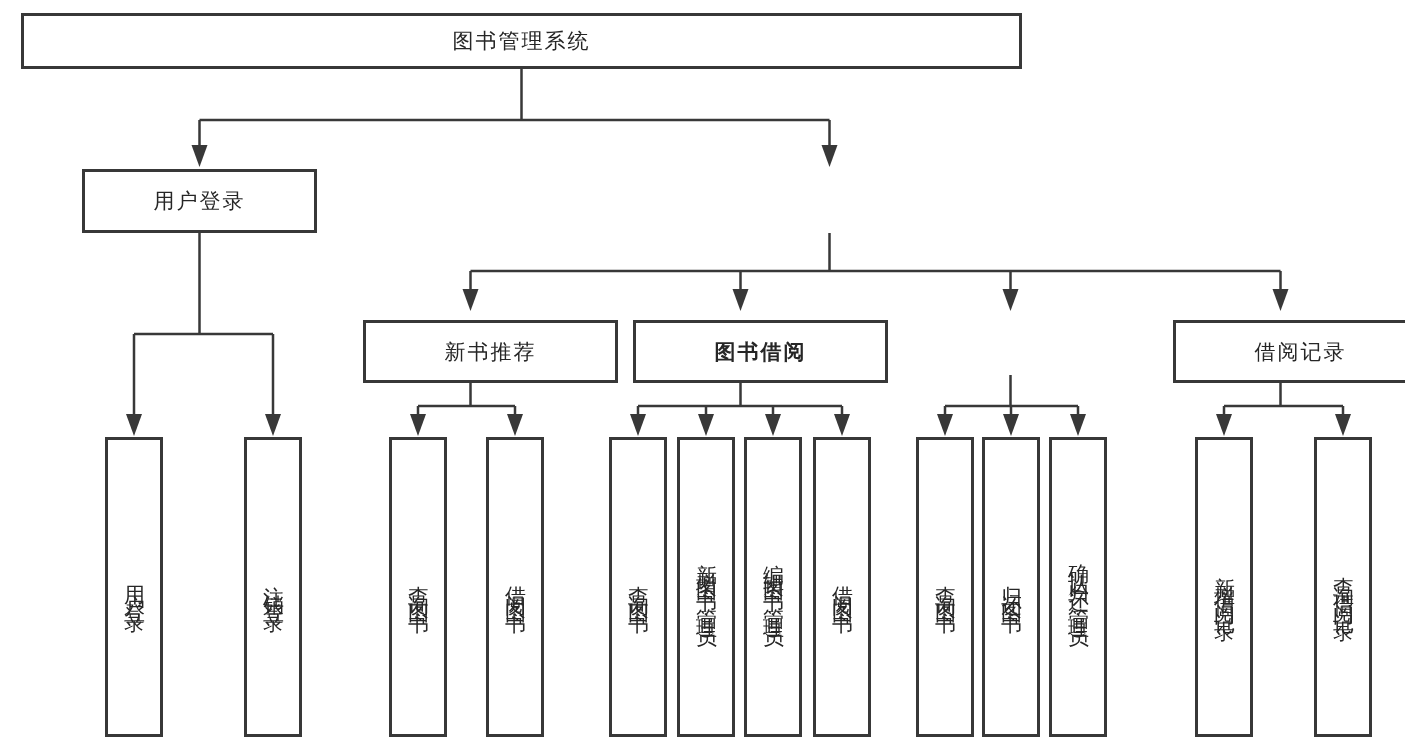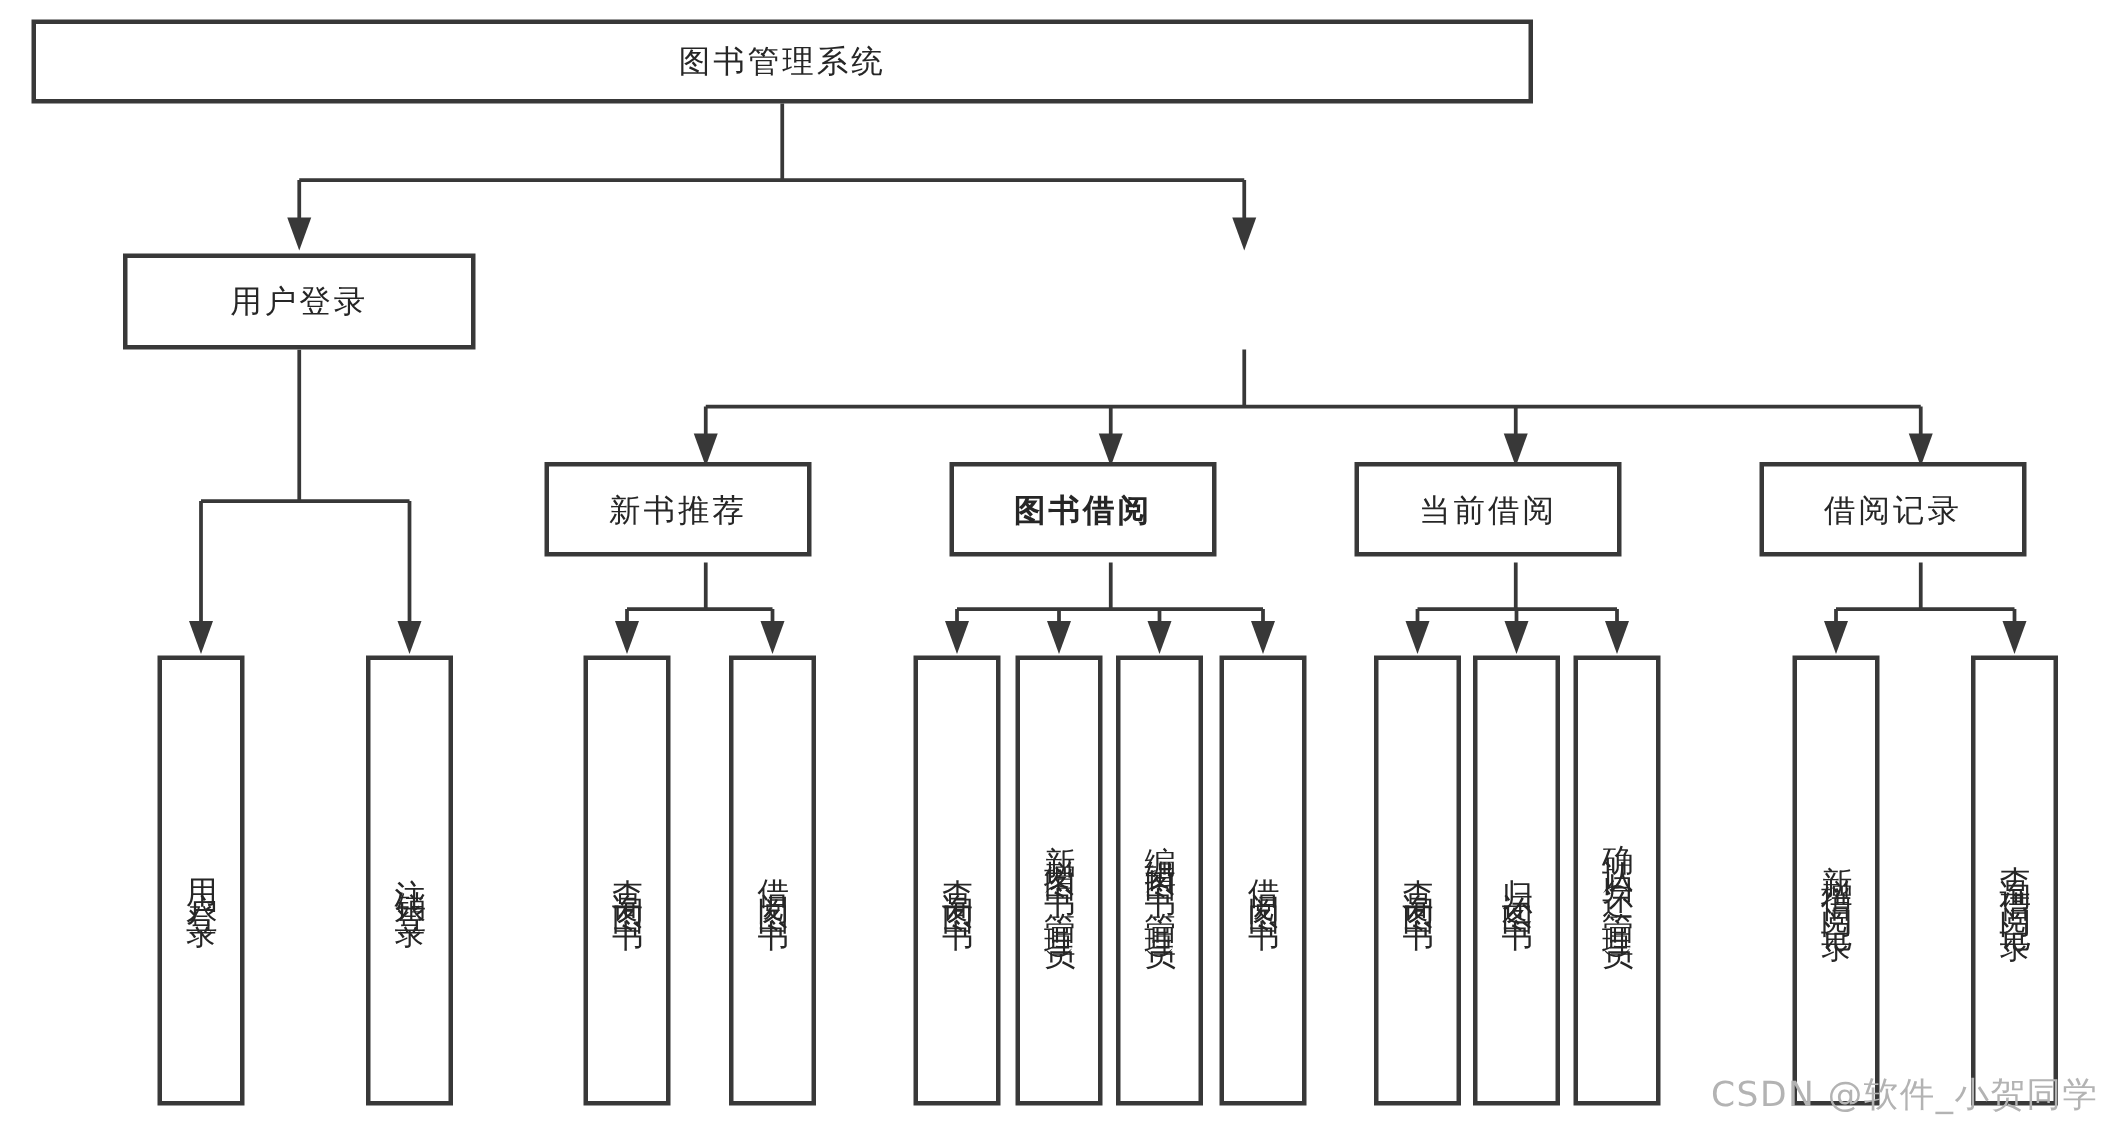--- a/index.html
+++ b/index.html
@@ -18,21 +18,21 @@
     border:3px solid #383838;
     color:#262626;
     display:flex;align-items:center;justify-content:center;
     text-align:right;
     font-size:21px;
     letter-spacing:2px;
     z-index:2;
   }
   .root{left:21px;top:13px;width:1001px;height:56px;}
   .l2{top:169px;width:235px;height:64px;}
-  .l3{top:308px;width:178px;height:63px;}
+  .l3{top:320px;width:255px;height:63px;}
   .leaf{top:437px;width:58px;height:300px;}
   .leaf .vtext{
     writing-mode:vertical-rl;
     text-orientation:mixed;
     letter-spacing:9px;
     line-height:1;
     white-space:nowrap;
   }
   .watermark{
     position:absolute;
@@ -93,23 +93,20 @@
   <div class="box l2" style="left:82px;">
     <span>用户登录</span>
   </div>
 
   <div class="box l3" style="left:363px;">
     <span>新书推荐</span>
   </div>
   <div class="box l3" style="left:633px;font-weight:bold;">
     <span>图书借阅</span>
   </div>
-  <div class="box l3" style="left:903px;">
-    <span>当前借阅</span>
-  </div>
   <div class="box l3" style="left:1173px;">
     <span>借阅记录</span>
   </div>
 
   <div class="box leaf" style="left:105px;">
     <span class="vtext">用户登录</span>
   </div>
   <div class="box leaf" style="left:244px;">
     <span class="vtext">注销登录</span>
   </div>
@@ -144,15 +141,14 @@
     <span class="vtext">确认归还（管理员）</span>
   </div>
 
   <div class="box leaf" style="left:1195px;">
     <span class="vtext">新增借阅记录</span>
   </div>
   <div class="box leaf" style="left:1314px;">
     <span class="vtext">查询借阅记录</span>
   </div>
 
-  <div class="watermark">CSDN @软件_小贺同学</div>
 
 </div>
 
 </body></html>

